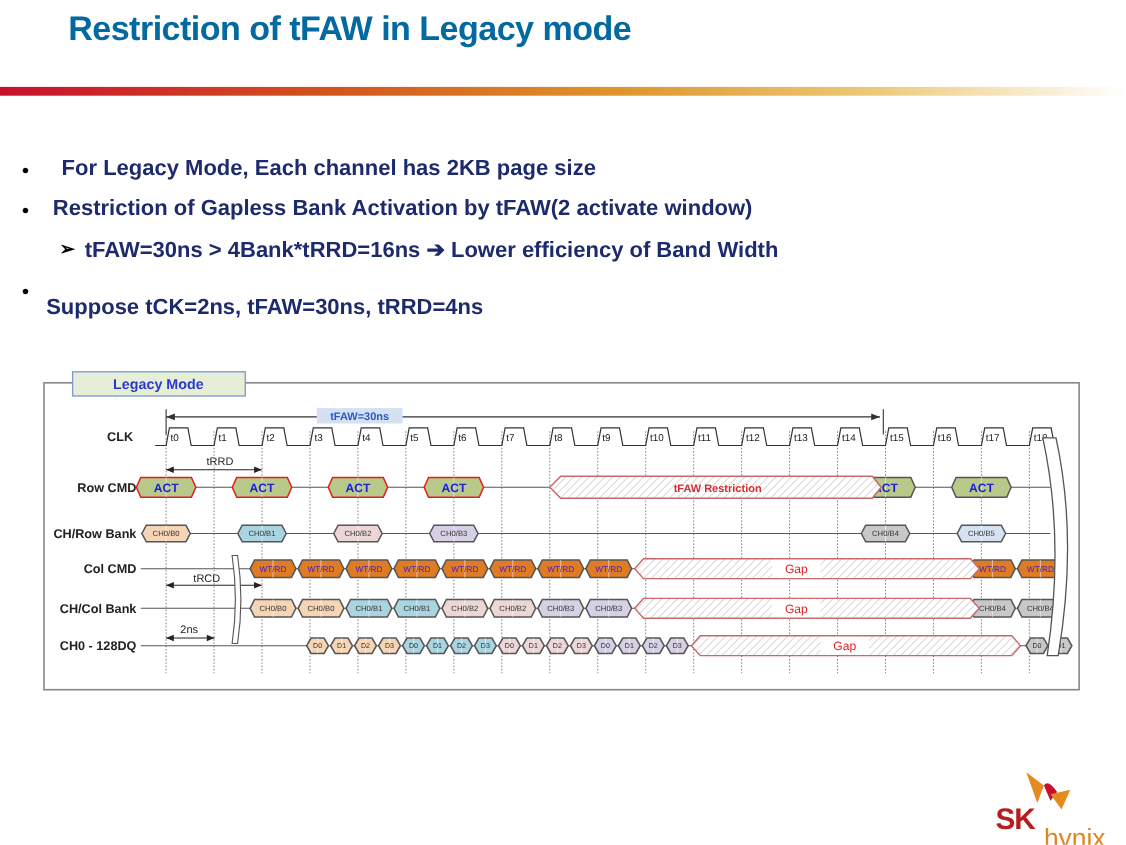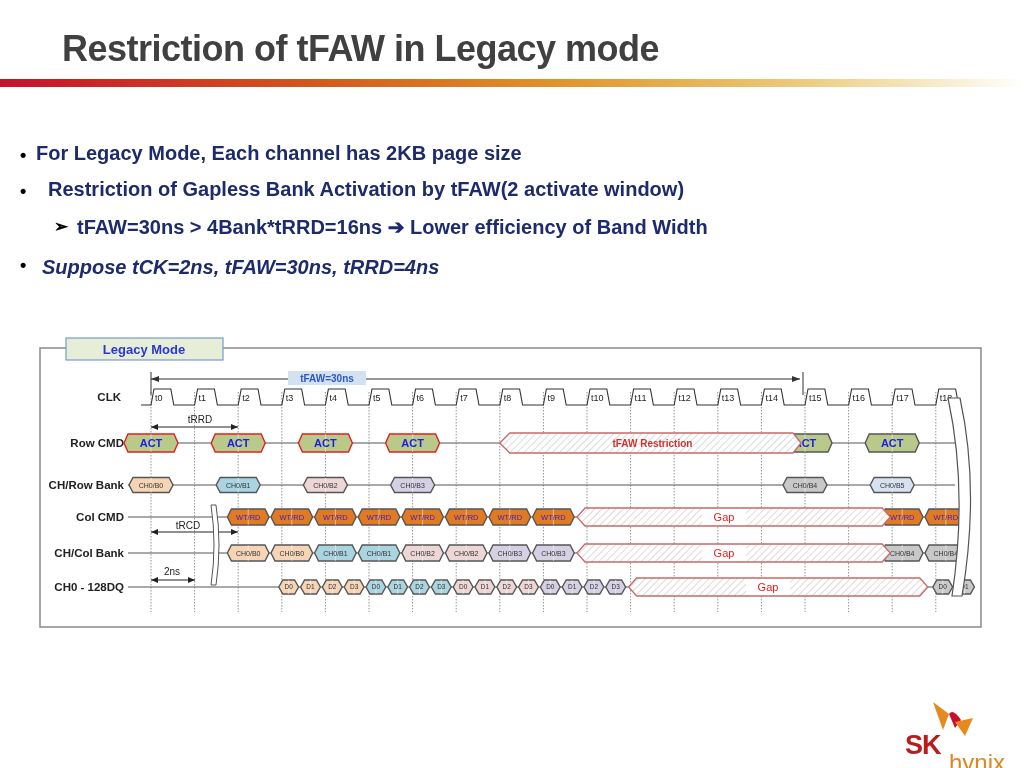--- a/index.html
+++ b/index.html
@@ -1,41 +1,41 @@
 <!DOCTYPE html>
 <html><head>
 <meta charset="utf-8">
 <style>
   html,body{margin:0;padding:0;background:#fff;}
   body{width:1024px;height:768px;position:relative;overflow:hidden;font-family:"Liberation Sans",sans-serif;}
-  .title{position:absolute;left:62px;top:28px;font-family:"Liberation Sans",sans-serif;font-weight:bold;font-size:36px;color:#404040;letter-spacing:-0.5px;}
+  .title{position:absolute;left:62px;top:8px;font-family:"Liberation Sans",sans-serif;font-weight:bold;font-size:31px;color:#0369a1;letter-spacing:-0.5px;}
   .rule{position:absolute;left:0;top:79px;width:1024px;height:8px;background:linear-gradient(to right,#c8102e 0%,#d2561c 30%,#e0952c 55%,#eccb7a 78%,#ffffff 100%);}
   .bullets{position:absolute;left:20px;top:140px;color:#1d2a6b;font-weight:bold;font-size:20px;font-family:"Liberation Sans",sans-serif;}
   .b{position:absolute;white-space:nowrap;}
   .dot{position:absolute;color:#000;font-size:18px;}
   .diagram{position:absolute;left:0;top:0;}
   .logo{position:absolute;left:905px;top:700px;width:119px;height:68px;}
   .logo-sk{position:absolute;left:0;top:30px;font-weight:bold;font-size:27px;color:#b91c1c;letter-spacing:-1px;font-family:"Liberation Sans",sans-serif;}
   .logo-hynix{position:absolute;left:44px;top:33px;font-size:24px;color:#e0861f;font-family:"Liberation Sans",sans-serif;margin-top:16px;}
 </style>
 </head>
 <body>
 
 <div class="title">Restriction of tFAW in Legacy mode</div>
 <div class="rule"></div>
 
 <div class="bullets">
   <span class="dot" style="left:0;top:5px;">•</span>
-  <span class="b" style="left:16px;top:2px;">For Legacy Mode, Each channel has 2KB page size</span>
+  <span class="b" style="left:36px;top:2px;">For Legacy Mode, Each channel has 2KB page size</span>
   <span class="dot" style="left:0;top:41px;">•</span>
   <span class="b" style="left:28px;top:38px;">Restriction of  Gapless Bank Activation by tFAW(2 activate window)</span>
   <span class="dot" style="left:34px;top:76px;font-size:17px;">➢</span>
   <span class="b" style="left:57px;top:75px;text-align:center;">tFAW=30ns &gt; 4Bank*tRRD=16ns ➔ Lower efficiency of Band Width</span>
   <span class="dot" style="left:0;top:115px;">•</span>
-  <span class="b" style="left:22px;top:116px;font-style:italic;">Suppose tCK=2ns, tFAW=30ns, tRRD=4ns</span>
+  <span class="b" style="left:22px;top:128px;">Suppose tCK=2ns, tFAW=30ns, tRRD=4ns</span>
 </div>
 
 <svg class="diagram" id="diagram" width="1024" height="768">
   <defs>
     <pattern id="hatch" width="5" height="5" patternUnits="userSpaceOnUse" patternTransform="rotate(45)">
       <rect width="5" height="5" fill="#ffffff"></rect>
       <line x1="0" y1="0" x2="0" y2="5" stroke="#d0d0d0" stroke-width="1.5"></line>
     </pattern>
   </defs>
 <rect x="40" y="348" width="941" height="279" fill="none" stroke="#8a8a8a" stroke-width="1.5"></rect>

